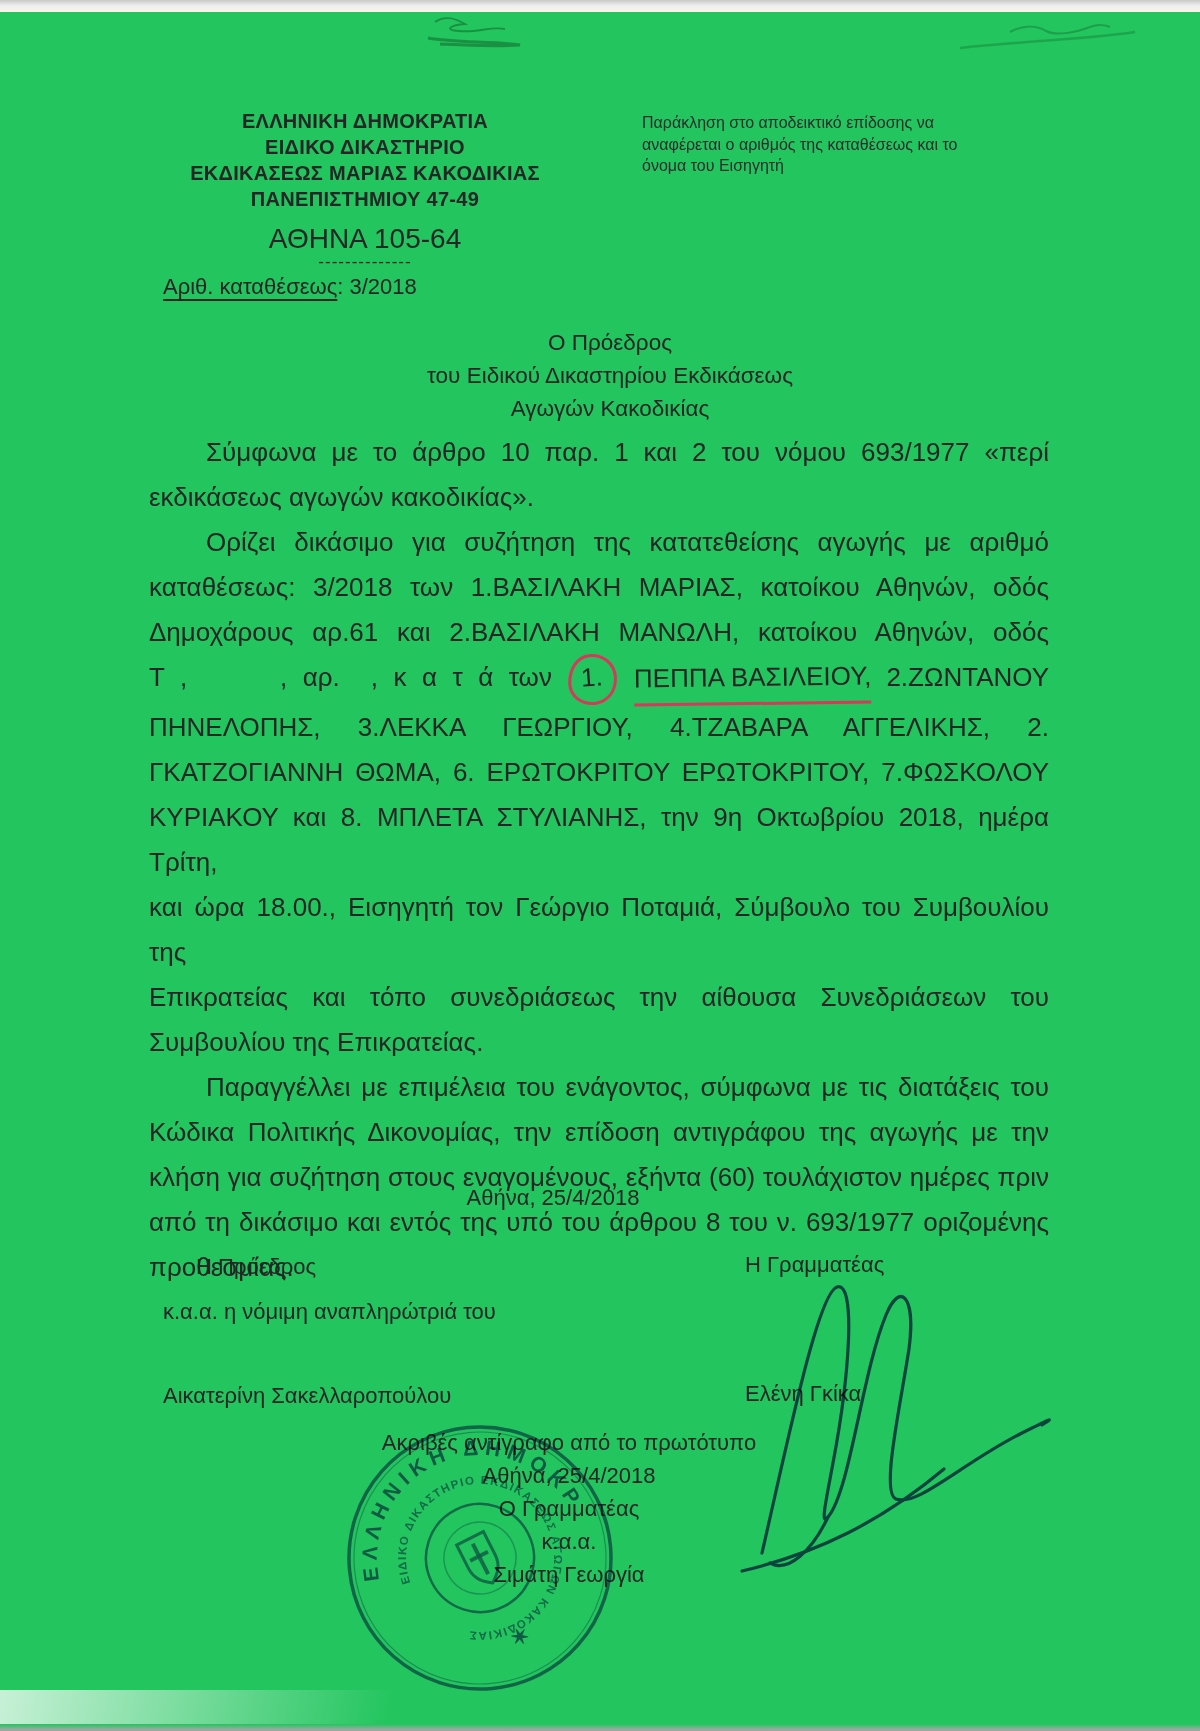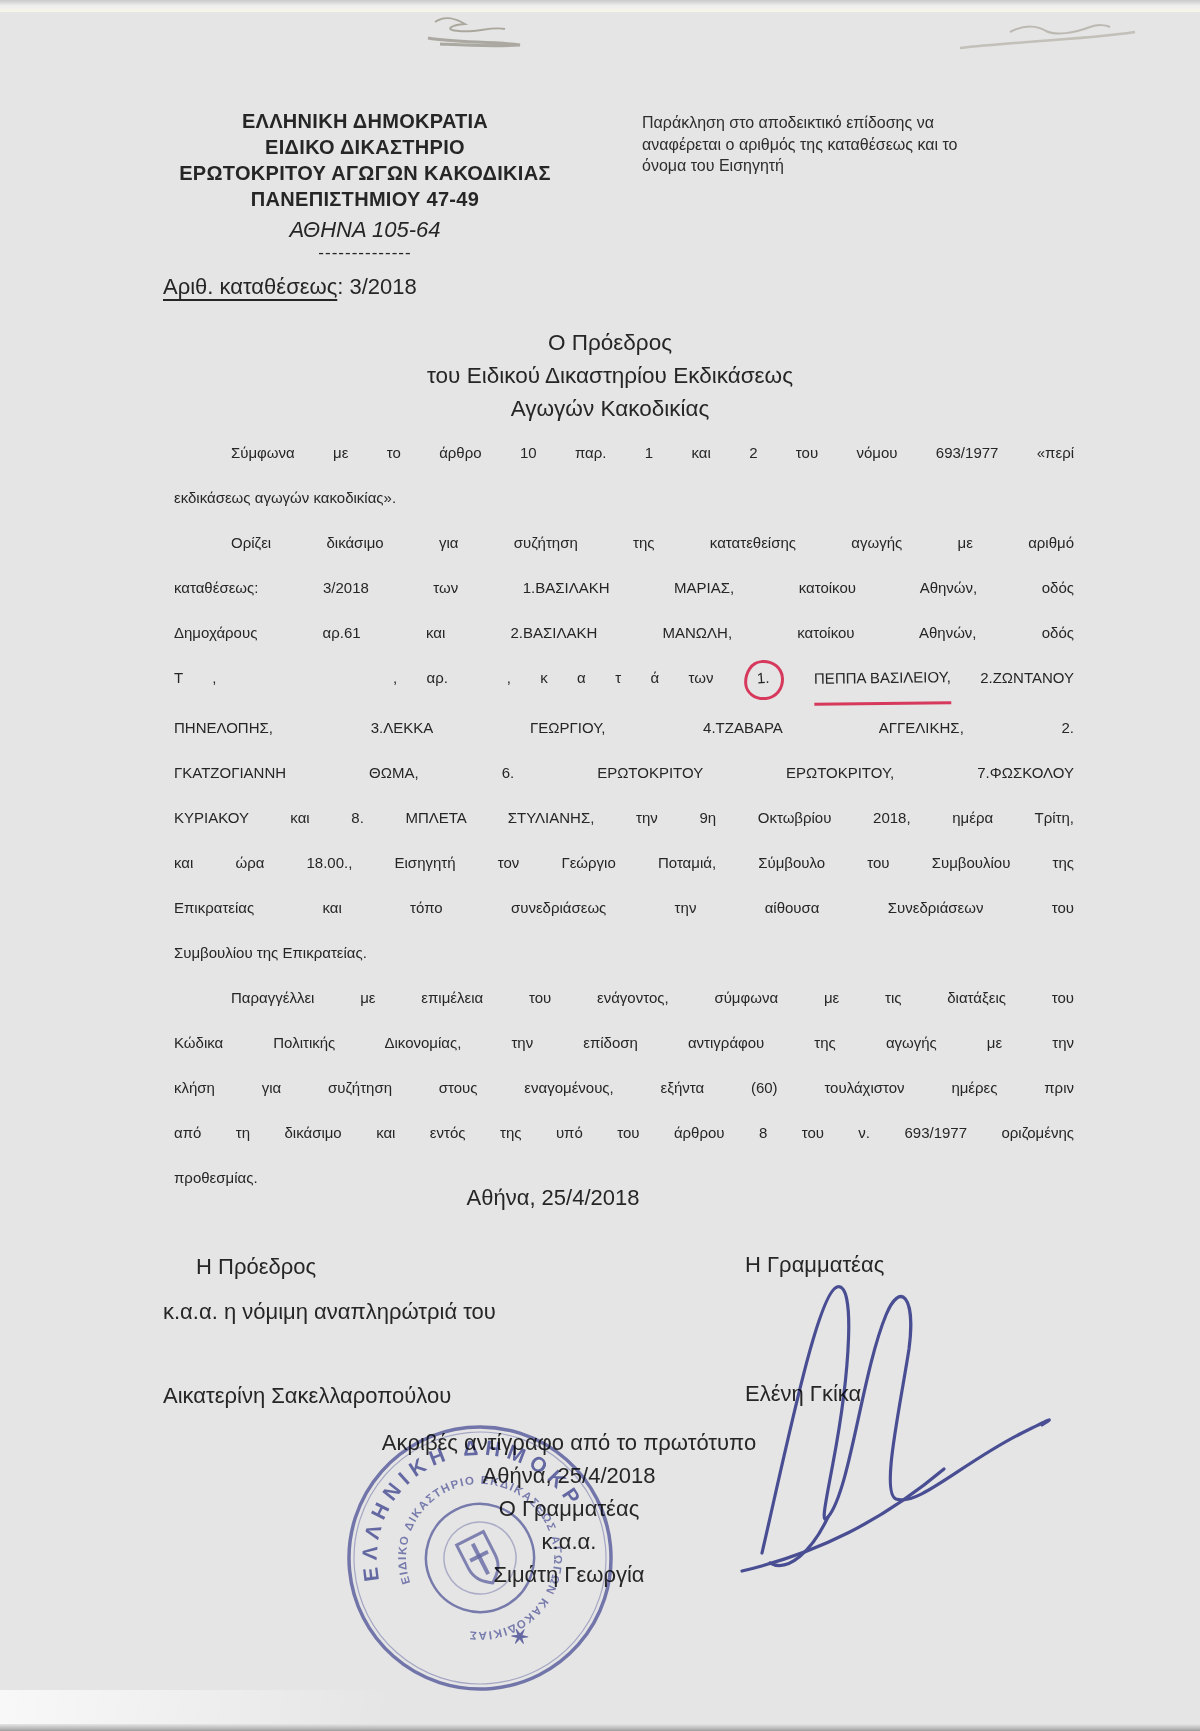--- a/index.html
+++ b/index.html
@@ -1,47 +1,47 @@
 <!DOCTYPE html>
 <html lang="el"><head>
 <meta charset="utf-8">
 <style>
   html,body{margin:0;padding:0;background:#ffffff;}
   #scan{
     position:relative;width:1200px;height:1731px;overflow:hidden;
-    background:#e5e5e5;
+    background:#22c55e;
     font-family:"Liberation Sans",sans-serif;
     color:#262626;
   }
   
   .edge-top{position:absolute;top:0;left:0;right:0;height:12px;
     background:linear-gradient(180deg,#c9c9c9 0%,#ededed 45%,#f8f6ea 100%);}
   .edge-bottom{position:absolute;bottom:0;left:0;right:0;height:7px;
     background:linear-gradient(180deg,rgba(0,0,0,0) 0%,#a8a8a8 90%,#8f8f8f 100%);}
   .corner-light{position:absolute;bottom:7px;left:0;width:560px;height:34px;
     background:linear-gradient(100deg,rgba(255,255,255,.75) 0%,rgba(255,255,255,0) 70%);}
 
   
   .letterhead{position:absolute;left:150px;top:108px;width:430px;text-align:center;}
   .letterhead .lh-line{font-weight:bold;font-size:20px;line-height:26px;letter-spacing:.3px;}
-  .letterhead .lh-city{font-size:22px;line-height:30px;margin-top:3px;font-style:italic;}
+  .letterhead .lh-city{font-size:28px;line-height:30px;margin-top:12px;}
   .letterhead .lh-divider{font-size:17px;line-height:16px;letter-spacing:1px;}
 
   .side-note{position:absolute;left:642px;top:112px;width:372px;
     font-size:16px;line-height:21.5px;color:#2d2d2d;}
 
   .deposit{position:absolute;left:163px;top:272px;font-size:22px;line-height:30px;}
   .deposit .dep-label{text-decoration:underline;text-decoration-thickness:2px;text-underline-offset:5px;}
 
   .doc-title{position:absolute;left:150px;top:326px;width:920px;text-align:center;
     font-weight:normal;font-size:22.5px;line-height:33px;}
 
   
-  .order-body{position:absolute;left:174px;top:430px;width:900px;
-    font-size:15px;line-height:45px;}
+  .order-body{position:absolute;left:149px;top:430px;width:900px;
+    font-size:26px;line-height:45px;}
   .bline{text-align:justify;text-align-last:justify;white-space:normal;}
   .bline.last{text-align-last:left;}
   .bline.indent{text-indent:57px;}
 
   .mark-circle{
     display:inline-block;line-height:1;vertical-align:baseline;
     border:3px solid #d6395c;
     border-radius:48% 52% 50% 50% / 58% 48% 52% 44%;
     padding:7px 11px 12px 10px;margin:-10px 1px -14px 1px;
     transform:rotate(-4deg);
@@ -82,21 +82,21 @@
     <path d="M8 30 c28 5 62 3 92 7 c-30 2 -60 0 -80 -1" fill="none" stroke="#9b9788" stroke-width="3" opacity="0.65"></path>
   </svg>
   <svg class="pencil-svg" style="left:940px;top:10px;" width="220" height="45">
     <path d="M70 22 c15 -8 28 -6 36 -1 c10 5 28 2 44 -4 c8 -3 16 -2 20 0" fill="none" stroke="#b2ae9e" stroke-width="2" opacity="0.6"></path>
     <path d="M20 38 c50 -6 120 -8 175 -16" fill="none" stroke="#b2ae9e" stroke-width="2.5" opacity="0.5"></path>
   </svg>
 
   <div class="letterhead">
     <div class="lh-line">ΕΛΛΗΝΙΚΗ ΔΗΜΟΚΡΑΤΙΑ</div>
     <div class="lh-line">ΕΙΔΙΚΟ ΔΙΚΑΣΤΗΡΙΟ</div>
-    <div class="lh-line">ΕΡΩΤΟΚΡΙΤΟΥ ΑΓΩΓΩΝ ΚΑΚΟΔΙΚΙΑΣ</div>
+    <div class="lh-line">ΕΚΔΙΚΑΣΕΩΣ ΜΑΡΙΑΣ ΚΑΚΟΔΙΚΙΑΣ</div>
     <div class="lh-line">ΠΑΝΕΠΙΣΤΗΜΙΟΥ 47-49</div>
     <div class="lh-city">ΑΘΗΝΑ 105-64</div>
     <div class="lh-divider">--------------</div>
   </div>
 
   <div class="side-note">
     <div>Παράκληση στο αποδεικτικό επίδοσης να</div>
     <div>αναφέρεται ο αριθμός της καταθέσεως και το</div>
     <div>όνομα του Εισηγητή</div>
   </div>

